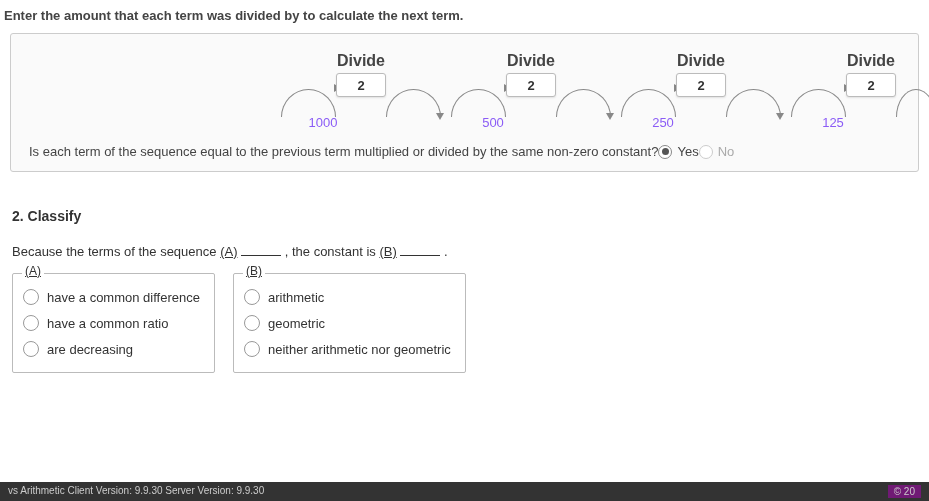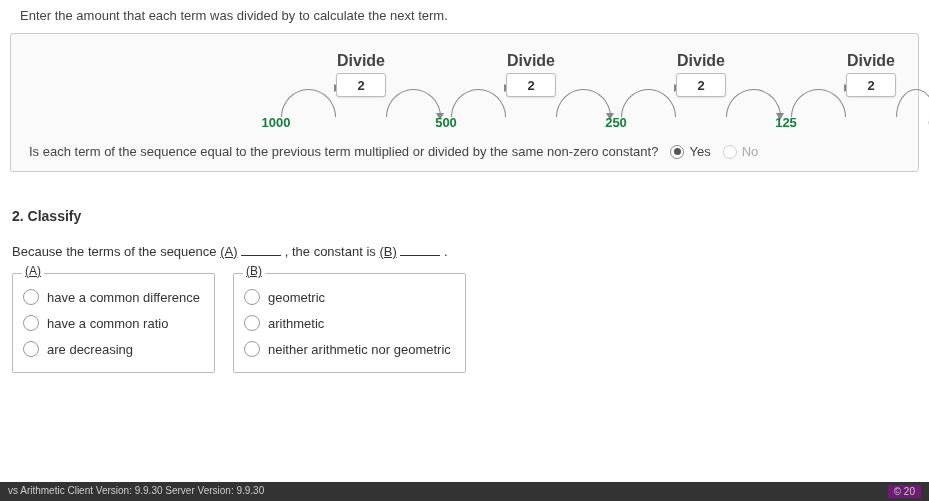--- a/index.html
+++ b/index.html
@@ -6,44 +6,45 @@
     body {
       font-family: Arial, sans-serif;
       font-size: 13px;
       color: #333;
       background: #fff;
       width: 929px;
       height: 501px;
       position: relative;
     }
     .instruction {
-      padding: 8px 20px 10px;
-      font-weight: normal;
+      padding: 8px 4px 10px;
+      font-weight: bold;
       font-size: 13px;
       color: #444;
     }
     .sequence-box {
       border: 1px solid #ccc;
       margin: 0 10px;
       border-radius: 3px;
       padding: 18px 10px 12px;
       background: #fafafa;
     }
     .sequence-diagram {
       position: relative;
       height: 78px;
       margin-left: 240px;
     }
     .term {
       position: absolute;
       bottom: 0;
       font-size: 13px;
-      font-weight: bold;
-      color: #15803d;
+      font-weight: normal;
+      color: #8b5cf6;
       transform: translateX(-50%);
+      margin-left: 47px;
     }
     .divide-group {
       position: absolute;
       top: 0;
       text-align: center;
       transform: translateX(-50%);
     }
     .divide-label {
       font-size: 16px;
       font-weight: bold;
@@ -83,21 +84,20 @@
       border-bottom: 4px solid transparent;
       border-left: 7px solid #888;
     }
     .question-row {
       margin-top: 14px;
       padding: 0 8px;
       font-size: 13px;
       color: #444;
       display: flex;
       align-items: center;
-      gap: 12px;
     }
     .radio-inline {
       display: inline-flex;
       align-items: center;
       gap: 5px;
       cursor: pointer;
     }
     .radio-circle {
       width: 14px; height: 14px;
       border: 1.5px solid #888;
@@ -278,25 +278,25 @@
           <span>are decreasing</span>
         </div>
       </div>
     </div>
 
     <div class="option-box-wrap">
       <div class="option-box-label">(B)</div>
       <div class="option-box">
         <div class="option-row">
           <span class="option-circle"></span>
+          <span>arithmetic</span>
+        </div>
+        <div class="option-row">
+          <span class="option-circle"></span>
           <span>geometric</span>
-        </div>
-        <div class="option-row">
-          <span class="option-circle"></span>
-          <span>arithmetic</span>
         </div>
         <div class="option-row">
           <span class="option-circle"></span>
           <span>neither arithmetic nor geometric</span>
         </div>
       </div>
     </div>
   </div>
 </div>
 

